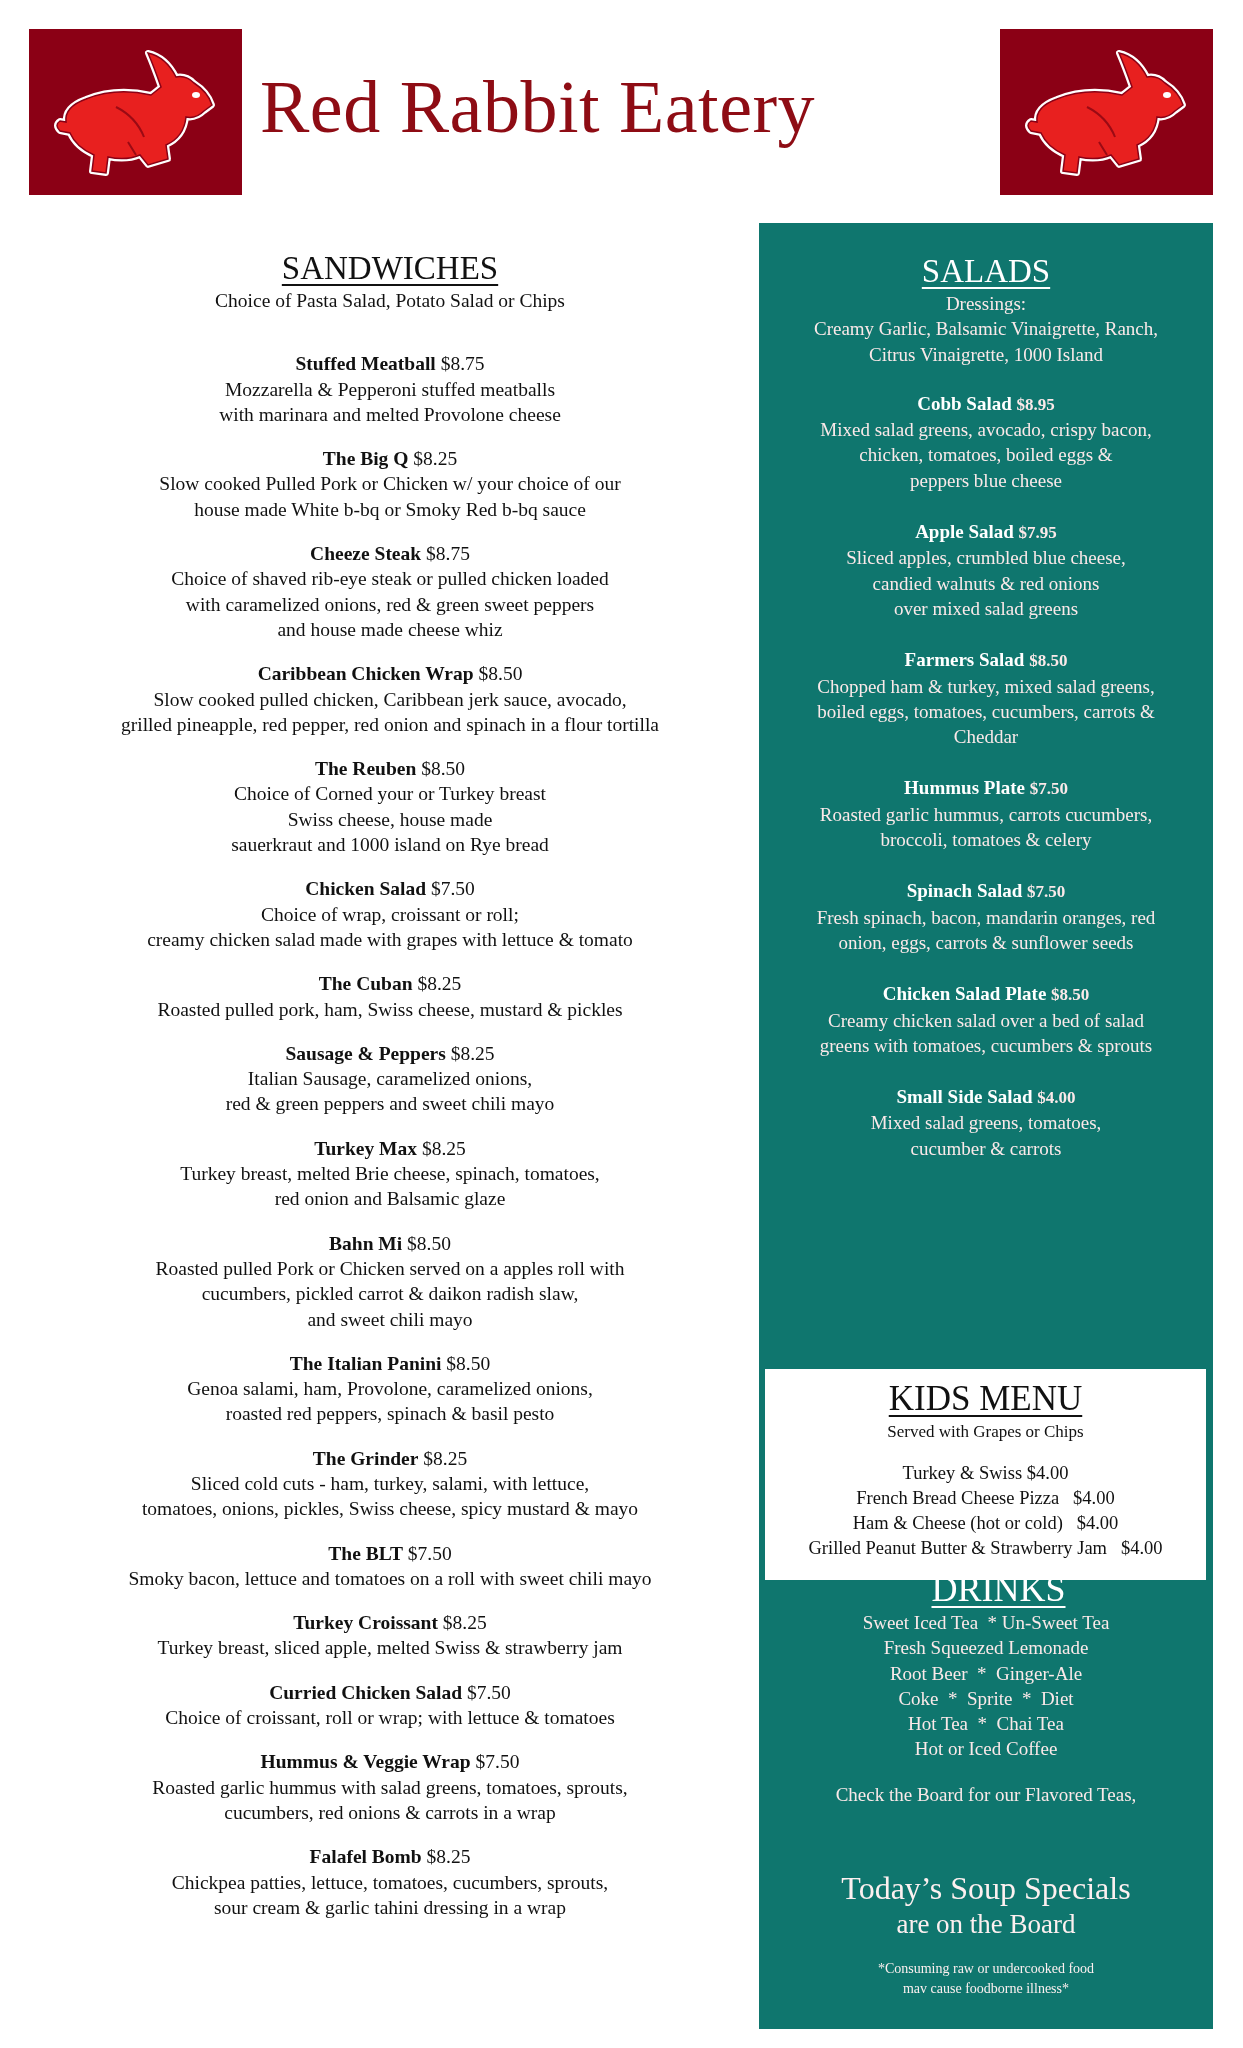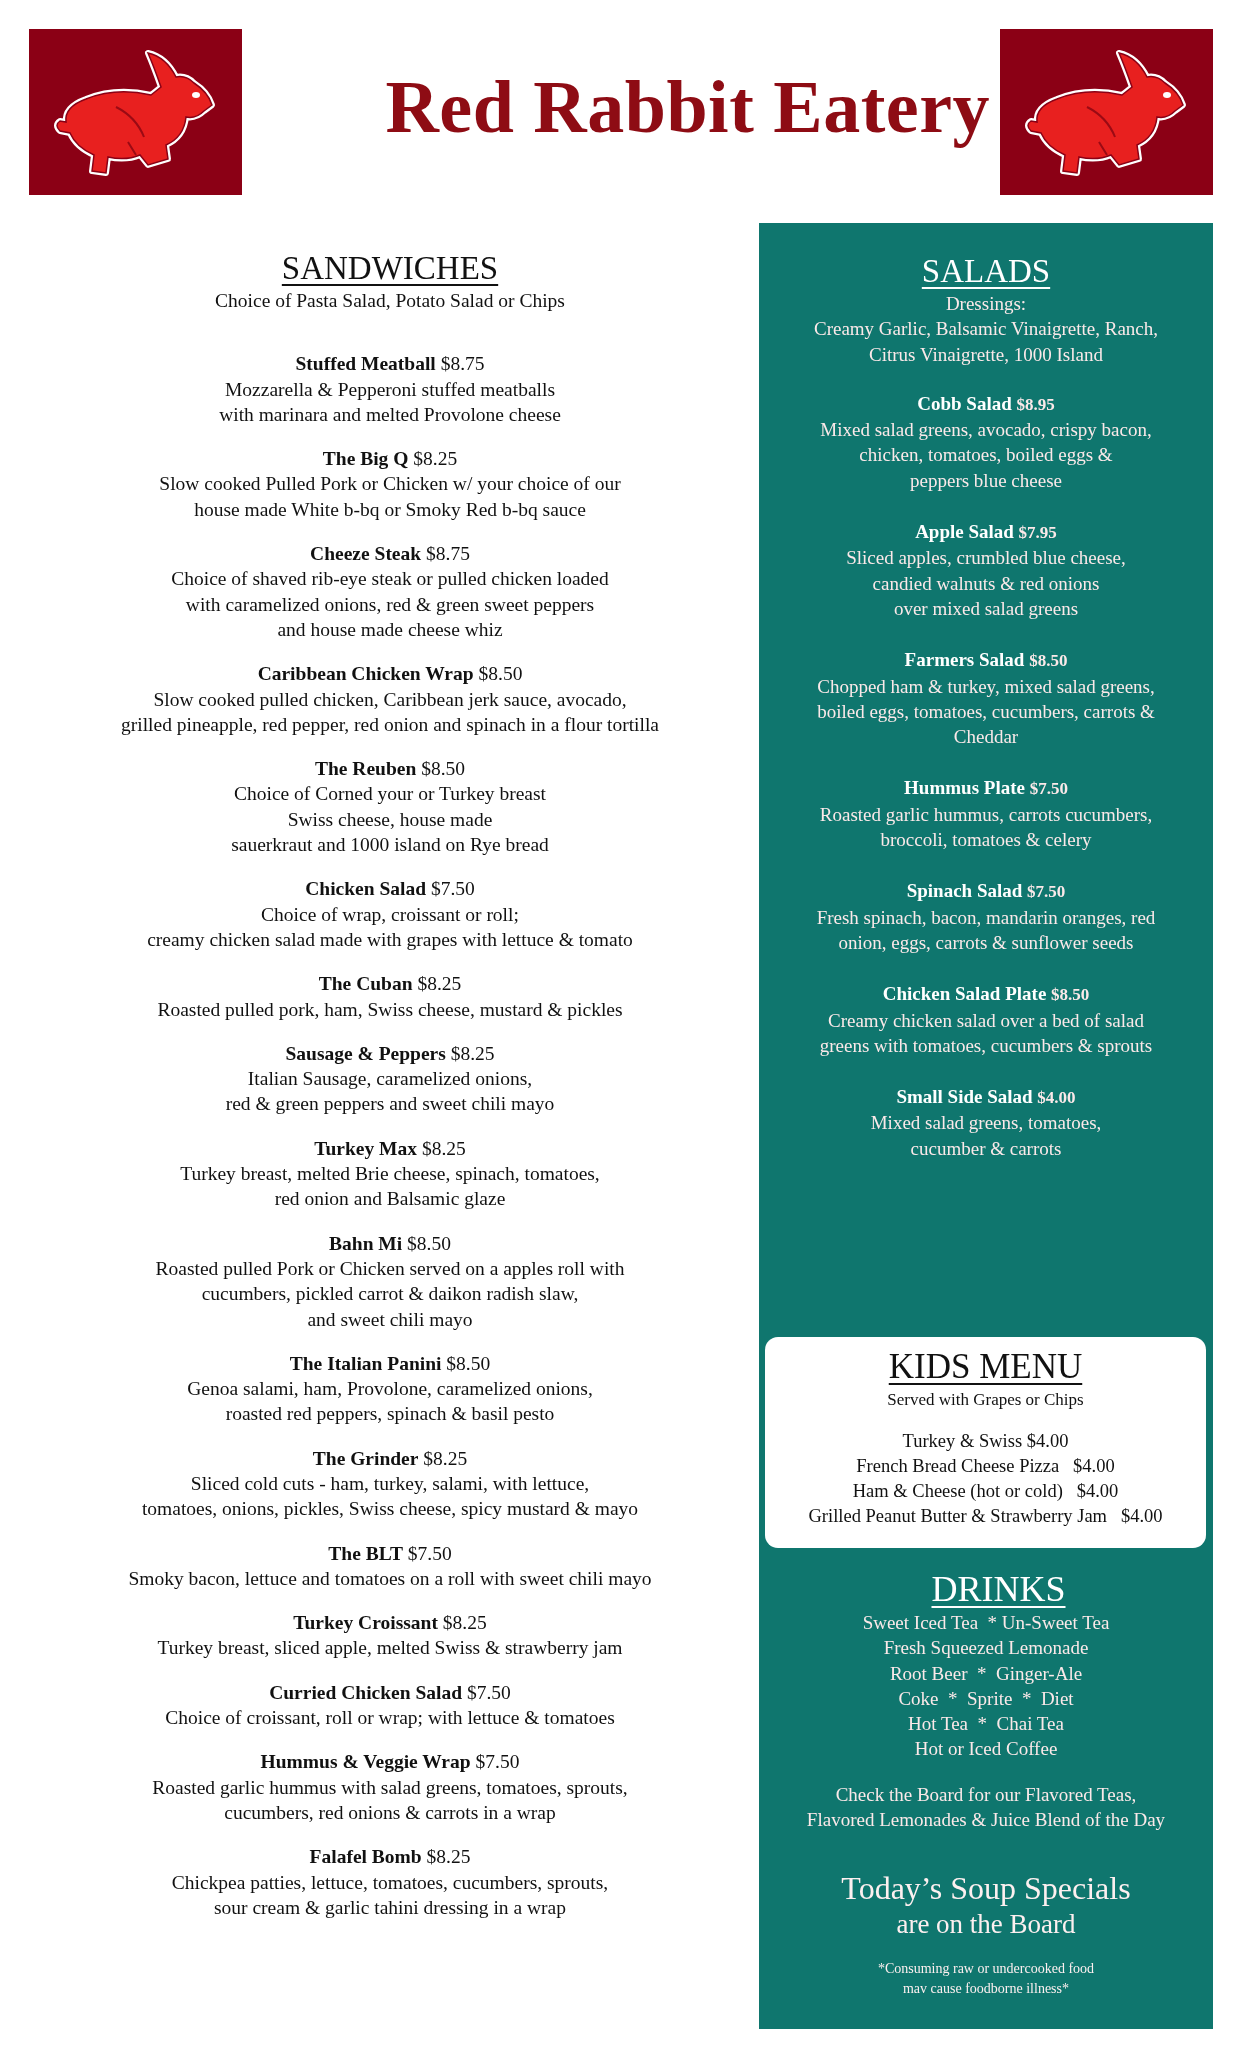--- a/index.html
+++ b/index.html
@@ -8,22 +8,22 @@
     font-family:"Liberation Serif","DejaVu Serif",serif; color:#111;
   }
   .logo {
     position:absolute; width:213px; height:166px; background:#8b0015;
     display:flex; align-items:center; justify-content:center;
   }
   .logo svg { width:200px; height:150px; }
   #logo-left { left:29px; top:29px; }
   #logo-right { left:1000px; top:29px; }
   .title {
-    position:absolute; left:260px; width:730px; top:62px; text-align:right;
-    font-size:74px; font-weight:bold; color:#8e0c14; letter-spacing:0.5px; line-height:90px;
+    position:absolute; left:260px; width:730px; top:62px; text-align:left;
+    font-size:74px; font-weight:normal; color:#8e0c14; letter-spacing:0.5px; line-height:90px;
   }
 
   
   .left-col {
     position:absolute; left:40px; top:248px; width:700px; text-align:center;
     font-size:19.5px; line-height:25.3px;
   }
   .sec-head {
     font-size:33px; font-weight:normal; text-decoration:underline; text-decoration-thickness:2px;
     text-underline-offset:5px; line-height:40px; margin:0;
@@ -40,22 +40,22 @@
     color:#fbe9e9; text-align:center; font-size:19px; line-height:25.3px;
   }
   .salads { position:absolute; left:0; top:28px; width:100%; }
   .red-panel .sec-head { color:#ffffff; font-size:33px; }
   .red-panel .sec-sub { margin:0 0 24px 0; }
   .red-panel .item { margin-bottom:26px; }
   .red-panel .item-title { color:#ffffff; }
   .red-panel .item-price { font-weight:bold; font-size:17px; }
 
   .kids-box {
-    position:absolute; left:6px; top:1114px; width:441px; height:211px; background:#ffffff;
-    color:#111; text-align:center;border-radius:13px;
+    position:absolute; left:6px; top:1146px; width:441px; height:211px; background:#ffffff;
+    color:#111; text-align:center;
   }
   .kids-box .sec-head { color:#111; font-size:35px; margin-top:10px; line-height:40px; }
   .kids-sub { font-size:17px; margin:2px 0 18px 0; line-height:22px; }
   .kids-line { display:block; font-size:18.5px; line-height:25px; white-space:pre; }
 
   .drinks { position:absolute; left:0; top:1345px; width:100%; }
   .drinks .sec-head { font-size:36px; line-height:42px;padding-left:25px; }
   .drink-line { display:block; font-size:19px; line-height:25.3px; white-space:pre; }
   .drinks-note { margin-top:20px; }
   .soup { position:absolute; left:0; top:1646px; width:100%; color:#fdf0f0; }
@@ -243,21 +243,20 @@
     <div id="drinks-list">
         <span class="drink-line">Sweet Iced Tea  * Un-Sweet Tea</span>
         <span class="drink-line">Fresh Squeezed Lemonade</span>
         <span class="drink-line">Root Beer  *  Ginger-Ale</span>
         <span class="drink-line">Coke  *  Sprite  *  Diet</span>
         <span class="drink-line">Hot Tea  *  Chai Tea</span>
         <span class="drink-line">Hot or Iced Coffee</span>
       </div>
     <div class="drinks-note">
       <span class="line">Check the Board for our Flavored Teas,</span>
-      <span class="line">Flavored Lemonades &amp; Juice Blend of the Day</span>
     </div>
   </div>
 
   <div class="soup">
     <div class="soup-1">Today’s Soup Specials</div>
     <div class="soup-2">are on the Board</div>
     <div class="disclaimer">
       <span class="line">*Consuming raw or undercooked food</span>
       <span class="line">mav cause foodborne illness*</span>
     </div>

